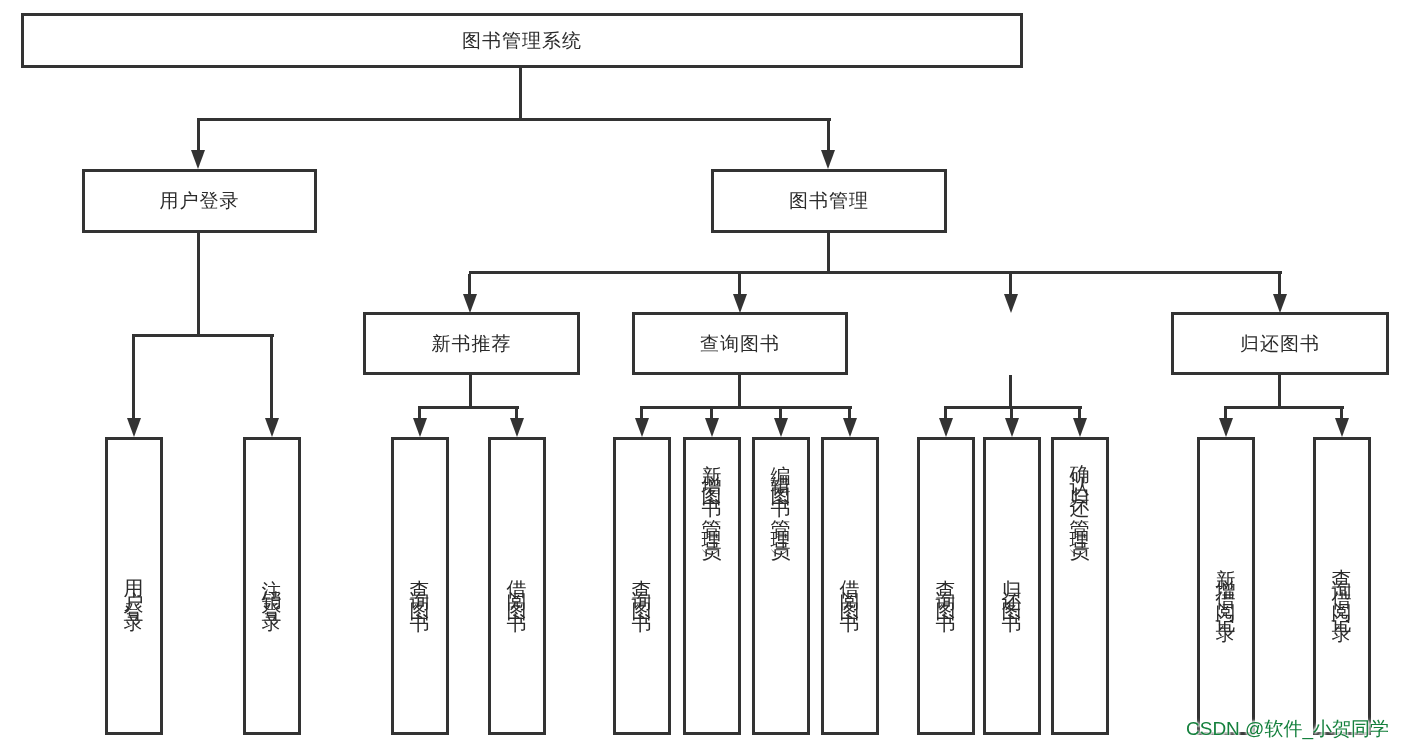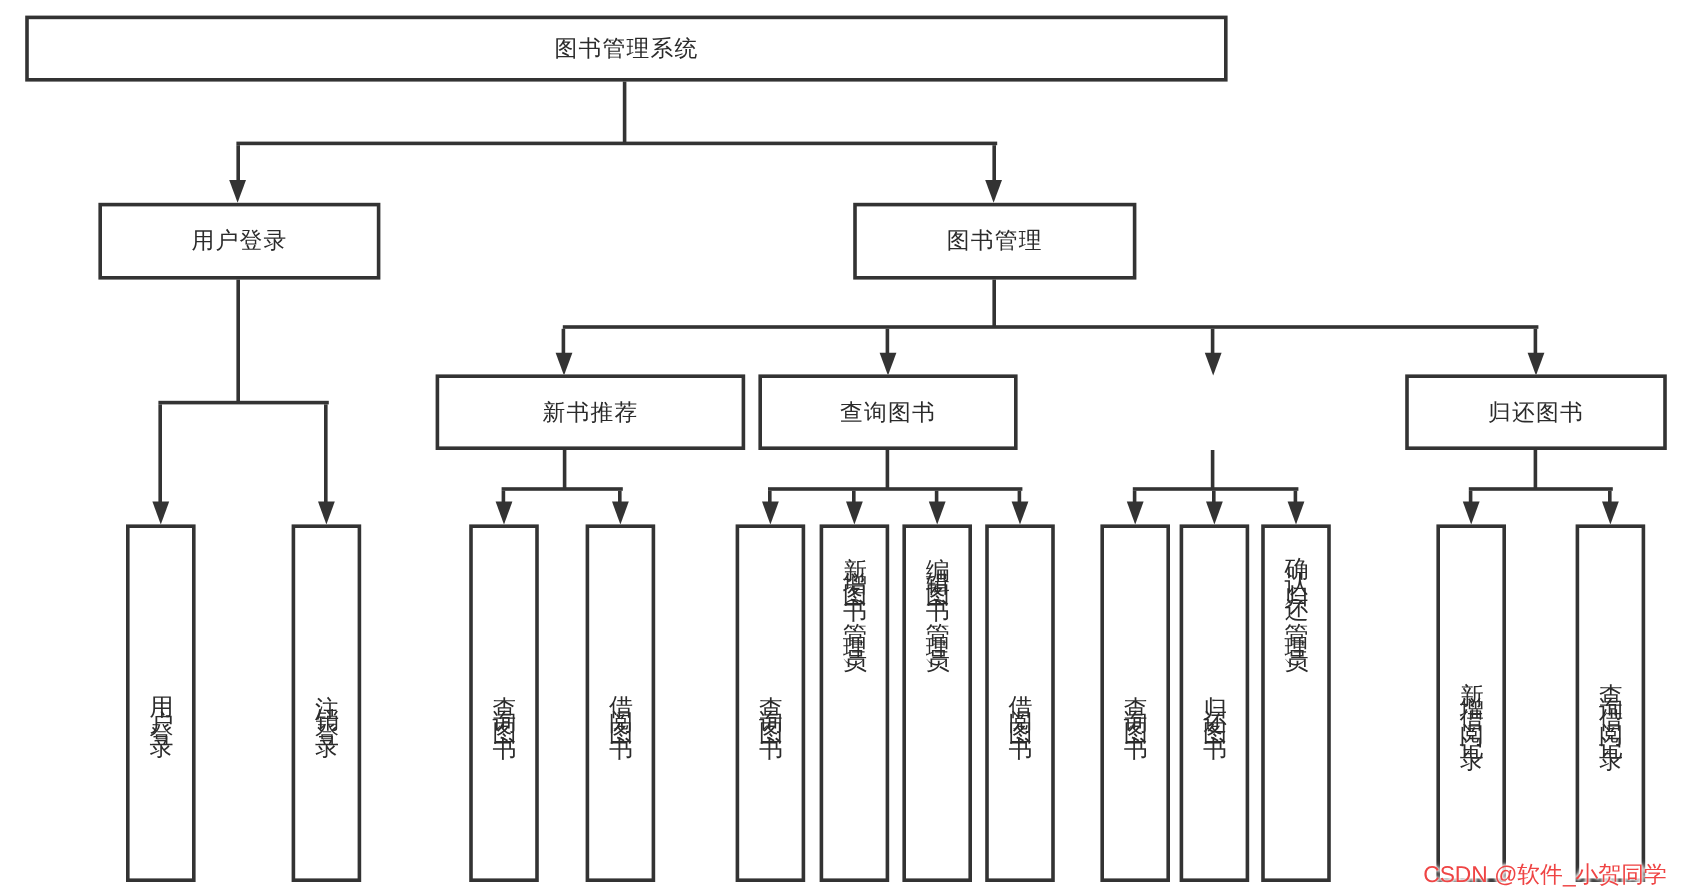--- a/index.html
+++ b/index.html
@@ -20,21 +20,21 @@
   .vlabel{
     writing-mode:vertical-rl;text-orientation:mixed;
     font-size:20px;color:#2b2b2b;letter-spacing:11px;line-height:50px;white-space:nowrap;
   }
   .line{position:absolute;background:#333333;}
   .tri{
     position:absolute;width:0;height:0;
     border-left:7px solid transparent;border-right:7px solid transparent;border-top:19px solid #333333;
   }
   .watermark{
-    position:absolute;left:1186px;top:716px;font-size:19px;color:#ef4444;white-space:nowrap;z-index:5;
+    position:absolute;left:1186px;top:716px;font-size:19px;color:#15803d;white-space:nowrap;z-index:5;
     text-shadow:0 0 3px #ffffff,0 0 5px #ffffff,1px 1px 2px #ffffff,-1px -1px 2px #ffffff;
   }
 </style>
 </head>
 <body>
 
 <div class="canvas">
 
   <div class="hbox" style="left:21px;top:13px;width:1002px;height:55px">
     <span class="label">图书管理系统</span>
@@ -71,21 +71,21 @@
     <div class="line" style="left:468px;top:274px;width:3px;height:21px"></div>
     <div class="tri" style="left:463px;top:294px"></div>
     <div class="line" style="left:738px;top:274px;width:3px;height:21px"></div>
     <div class="tri" style="left:733px;top:294px"></div>
     <div class="line" style="left:1009px;top:274px;width:3px;height:21px"></div>
     <div class="tri" style="left:1004px;top:294px"></div>
     <div class="line" style="left:1278px;top:274px;width:3px;height:21px"></div>
     <div class="tri" style="left:1273px;top:294px"></div>
   </div>
 
-  <div class="hbox" style="left:363px;top:312px;width:258px;height:63px">
+  <div class="hbox" style="left:363px;top:312px;width:217px;height:63px">
     <span class="label">新书推荐</span>
   </div>
   <div class="hbox" style="left:632px;top:312px;width:216px;height:63px">
     <span class="label">查询图书</span>
   </div>
   <div class="hbox" style="left:1171px;top:312px;width:218px;height:63px">
     <span class="label">归还图书</span>
   </div>
 
   <div>

